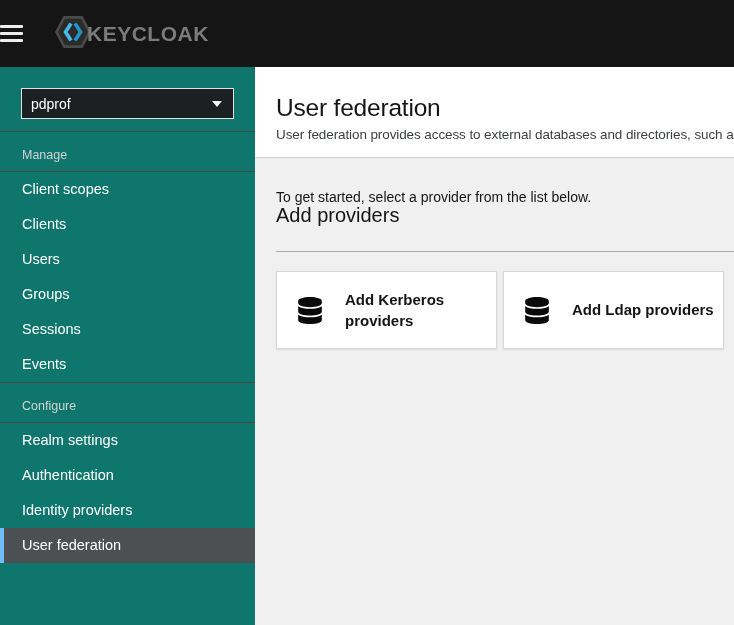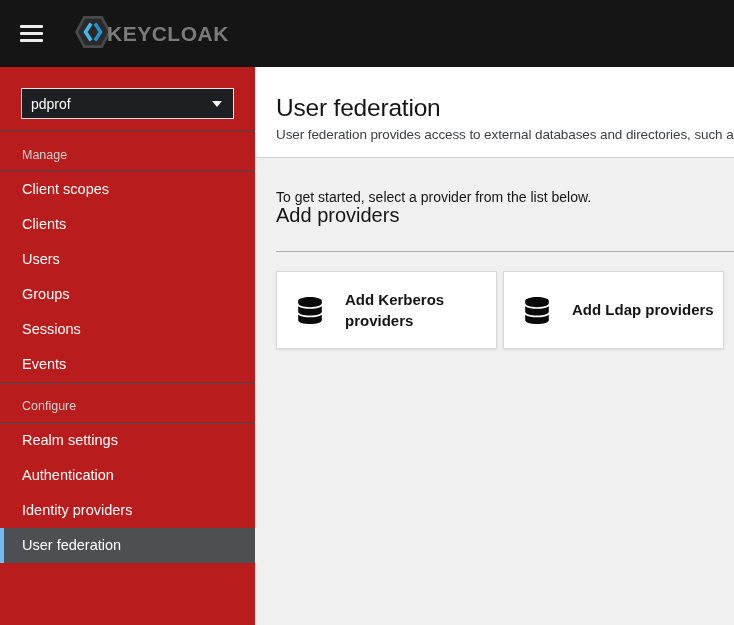--- a/index.html
+++ b/index.html
@@ -3,35 +3,35 @@
 <meta charset="utf-8">
 <style>
   * { margin: 0; padding: 0; box-sizing: border-box; }
   html, body { width: 734px; height: 625px; overflow: hidden; }
   body { font-family: "Liberation Sans", sans-serif; background: #f0f0f0; }
   #app { position: relative; width: 734px; height: 625px; overflow: hidden; }
 
   
   .topbar {
     position: absolute; top: 0; left: 0; width: 734px; height: 67px;
-    background: #151515; display: flex; align-items: center; padding-left: 20px;
+    background: #151515; display: flex; align-items: center; 
   }
   .menu-toggle { background: transparent; border: 0; cursor: pointer; padding: 4px 0; }
   .hamburger { display: flex; flex-direction: column; gap: 4px; width: 23px; }
   .hamburger span { display: block; height: 3px; width: 23px; background: #ededed; border-radius: 1px; }
   .brand { display: flex; align-items: center; margin-left: 31px; cursor: pointer; }
   .brand-text {
     font-size: 21px; font-weight: bold; color: #7b7b7b; letter-spacing: 0.5px;
     margin-left: -5px; line-height: 1;
   }
 
   
   .sidebar {
     position: absolute; top: 67px; left: 0; width: 255px; height: 558px;
-    background: #b91c1c; padding-top: 21px; overflow: hidden;
+    background: #0f766e; padding-top: 21px; overflow: hidden;
   }
   .realm-selector {
     margin: 0 21px 12px 21px; height: 31px; border: 1px solid #e2e2e2;
     display: flex; align-items: center; padding: 0 11px 0 9px;
     color: #fff; font-size: 14px; cursor: pointer; background: #1d2023;
   }
   .caret-down {
     margin-left: auto; width: 0; height: 0;
     border-left: 5px solid transparent; border-right: 5px solid transparent;
     border-top: 6px solid #f5f5f5;

